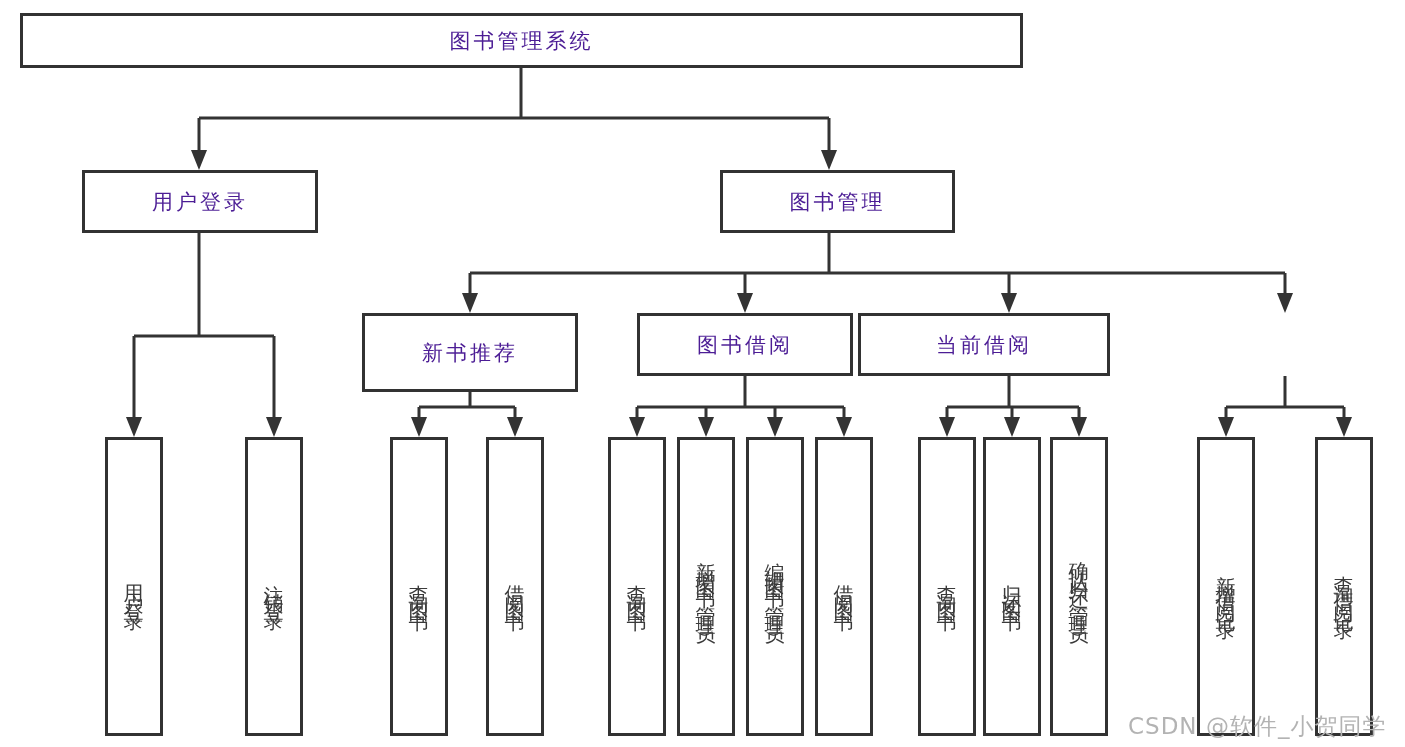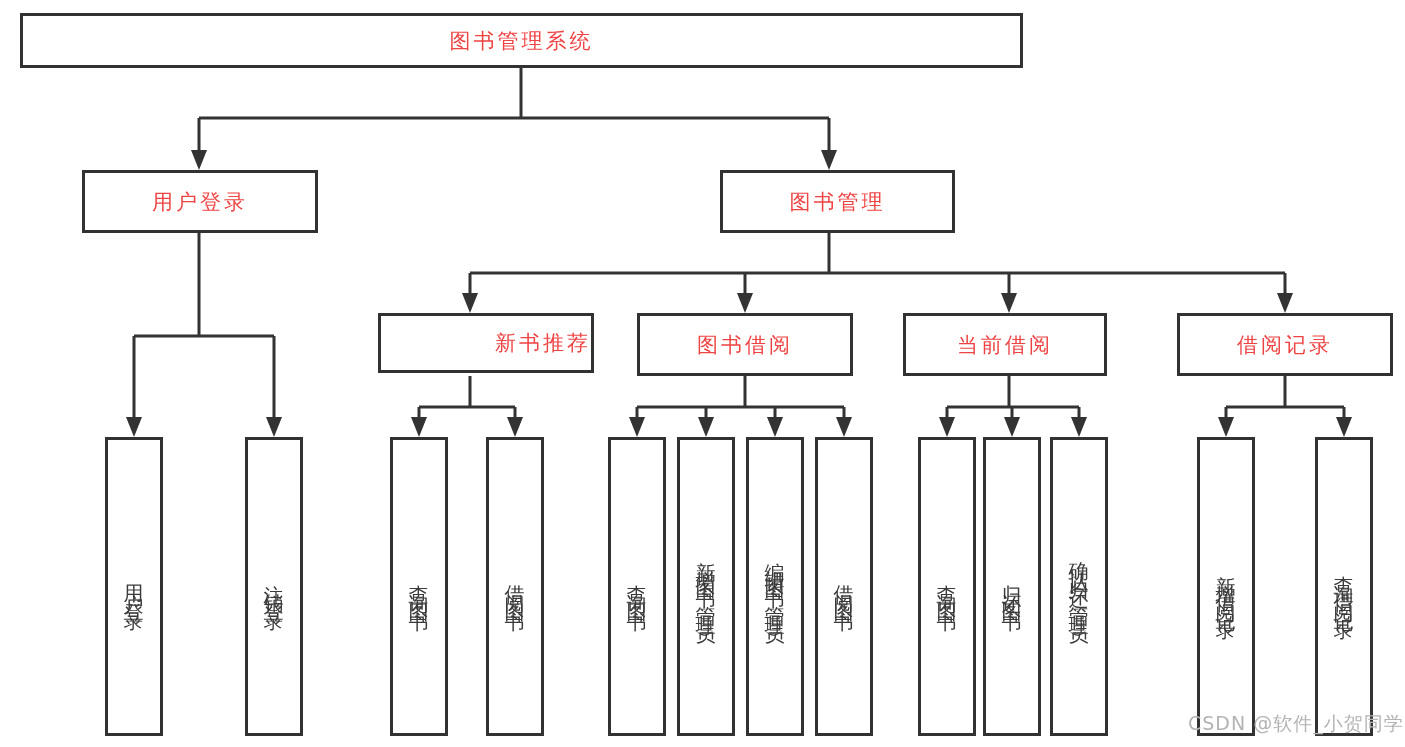--- a/index.html
+++ b/index.html
@@ -10,21 +10,21 @@
     font-family:"DejaVu Sans","Liberation Sans",sans-serif;
     overflow:hidden;
   }
   svg.connectors{position:absolute;left:0;top:0;z-index:0;}
   .hbox{
     position:absolute;
     box-sizing:border-box;
     border:3px solid #323232;
     background:#ffffff;
     display:flex;align-items:center;justify-content:center;
-    color:#ef4444;
+    color:#4c1d95;
     font-size:21px;
     letter-spacing:3px;
     z-index:1;
     white-space:nowrap;
   }
   .vbox{
     position:absolute;
     box-sizing:border-box;
     width:58px;height:299px;top:437px;
     border:3px solid #323232;
@@ -36,22 +36,22 @@
     writing-mode:vertical-rl;
     text-orientation:mixed;
     font-size:20px;
     letter-spacing:9px;
     line-height:1;
     color:#3a3a3a;
     white-space:nowrap;
   }
   .watermark{
     position:absolute;
-    left:1188px;top:711px;
-    font-size:19px;
+    left:1128px;top:711px;
+    font-size:23px;
     color:#b3b3b3;
     letter-spacing:1px;
     white-space:nowrap;
     z-index:2;
   }
 </style>
 </head>
 <body>
 
 <div class="canvas">
@@ -100,31 +100,28 @@
     <span>图书管理系统</span>
   </div>
 
   <div class="hbox" style="left:82px;top:170px;width:236px;height:63px;">
     <span>用户登录</span>
   </div>
   <div class="hbox" style="left:720px;top:170px;width:235px;height:63px;">
     <span>图书管理</span>
   </div>
 
-  <div class="hbox" style="left:378px;top:313px;width:216px;height:60px;justify-content:flex-end;">
+  <div class="hbox" style="left:362px;top:313px;width:216px;height:79px;">
     <span>新书推荐</span>
   </div>
   <div class="hbox" style="left:637px;top:313px;width:216px;height:63px;justify-content:center;">
     <span>图书借阅</span>
   </div>
-  <div class="hbox" style="left:903px;top:313px;width:204px;height:63px;">
+  <div class="hbox" style="left:858px;top:313px;width:252px;height:63px;">
     <span>当前借阅</span>
-  </div>
-  <div class="hbox" style="left:1177px;top:313px;width:216px;height:63px;">
-    <span>借阅记录</span>
   </div>
 
   <div class="vbox" style="left:105px;">
     <span class="vtext">用户登录</span>
   </div>
   <div class="vbox" style="left:245px;">
     <span class="vtext">注销登录</span>
   </div>
 
   <div class="vbox" style="left:390px;">

